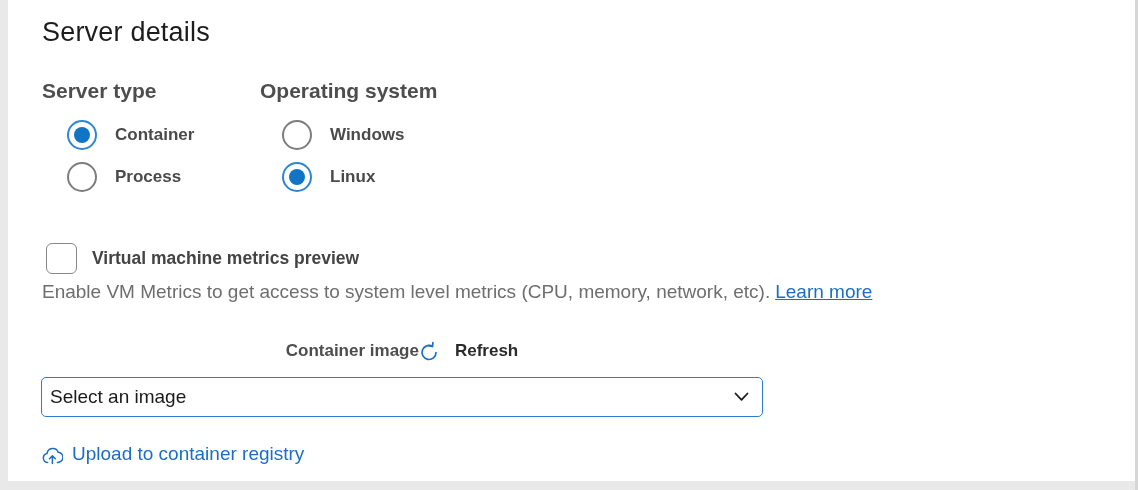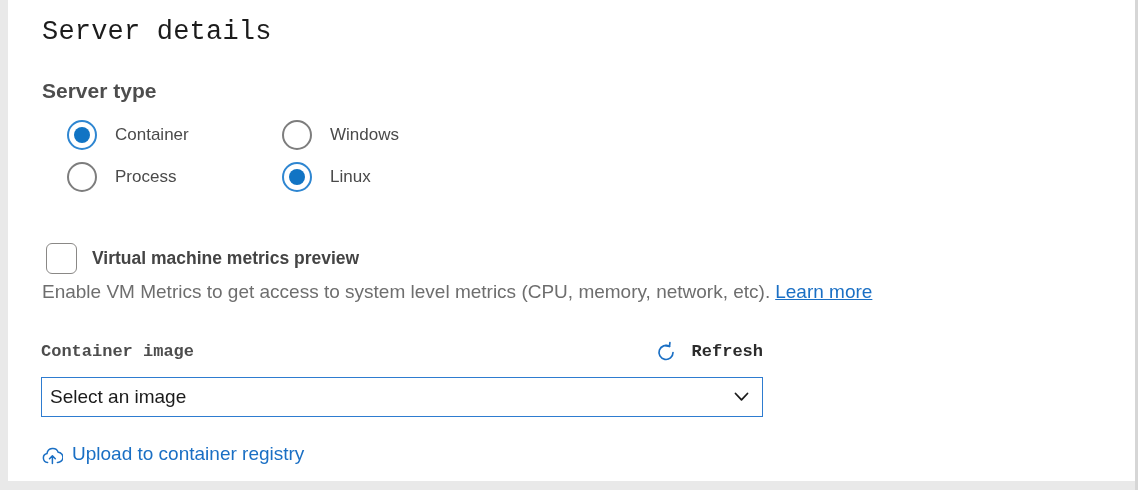--- a/index.html
+++ b/index.html
@@ -17,21 +17,20 @@
   }
   .scroll-strip {
     position: absolute; right: 0; top: 0;
     width: 3px; height: 490px;
     background: #d6d6d6;
   }
   .title {
     position: absolute; left: 34px; top: 17px;
     font-size: 27px; color: #1c1c1c; letter-spacing: 0.2px;
     white-space: nowrap;
-    font-family: Liberation Mono, monospace;
   }
   .group-label {
     position: absolute; top: 79px;
     font-size: 21px; font-weight: bold; color: #4d4d4d;
     white-space: nowrap;
   }
   .group-label.col1 { left: 34px; }
   .group-label.col2 { left: 252px; }
 
   .radio-option {
@@ -50,21 +49,21 @@
     display: flex; align-items: center; justify-content: center;
     flex: none;
   }
   .radio.checked { border-color: #2e86d1; }
   .radio .dot { display: none; }
   .radio.checked .dot {
     display: block; width: 16px; height: 16px;
     border-radius: 50%; background: #1174c4;
   }
   .radio-label {
-    font-size: 17px; font-weight: normal; color: #4a4a4a;
+    font-size: 17px; font-weight: bold; color: #4a4a4a;
     white-space: nowrap;
   }
 
   .checkbox-row {
     position: absolute; left: 38px; top: 243px;
     display: flex; align-items: center; gap: 15px;
     cursor: pointer;
   }
   .checkbox {
     width: 31px; height: 31px; box-sizing: border-box;
@@ -82,36 +81,36 @@
     white-space: nowrap;
   }
   .helper a {
     color: #1a6fc4; text-decoration: underline;
     margin-left: 5px; cursor: pointer;
   }
 
   .ci-row {
     position: absolute; left: 33px; top: 338px;
     width: 722px; height: 26px;
-    display: flex; justify-content: space-between; align-items: center; font-family: Liberation Mono, monospace;
+    display: flex; justify-content: center; align-items: center;
   }
   .ci-label {
     font-size: 17px; font-weight: bold; color: #4d4d4d;
     white-space: nowrap;
   }
   .refresh-btn {
     display: flex; align-items: center; gap: 16px;
     font-size: 17px; font-weight: bold; color: #2b2b2b;
     cursor: pointer; white-space: nowrap;
   }
 
   .dropdown {
     position: absolute; left: 33px; top: 377px;
     width: 722px; height: 40px; box-sizing: border-box;
-    border: 1px solid #2e7cd0; border-radius: 0;
+    border: 1px solid #2e7cd0; border-radius: 5px;
     background: #fff;
     display: flex; align-items: center; justify-content: space-between;
     padding: 0 13px 0 8px;
     cursor: pointer;
   }
   .dropdown-value { font-size: 19px; color: #1b1b1b; white-space: nowrap; }
 
   .upload-link {
     position: absolute; left: 33px; top: 443px;
     display: flex; align-items: flex-end; gap: 9px;
@@ -121,20 +120,21 @@
   .icon svg { display: block; }
 </style>
 </head>
 <body>
 
 <div class="panel">
 
   <div class="title">Server details</div>
 
   <div class="group-label col1">Server type</div>
+  <div class="group-label col2">Operating system</div>
 
   <label class="radio-option r1c1">
     <span class="radio checked">
         <span class="dot"></span>
       </span>
     <span class="radio-label">Container</span>
   </label>
   <label class="radio-option r2c1">
     <span class="radio"></span>
     <span class="radio-label">Process</span>

